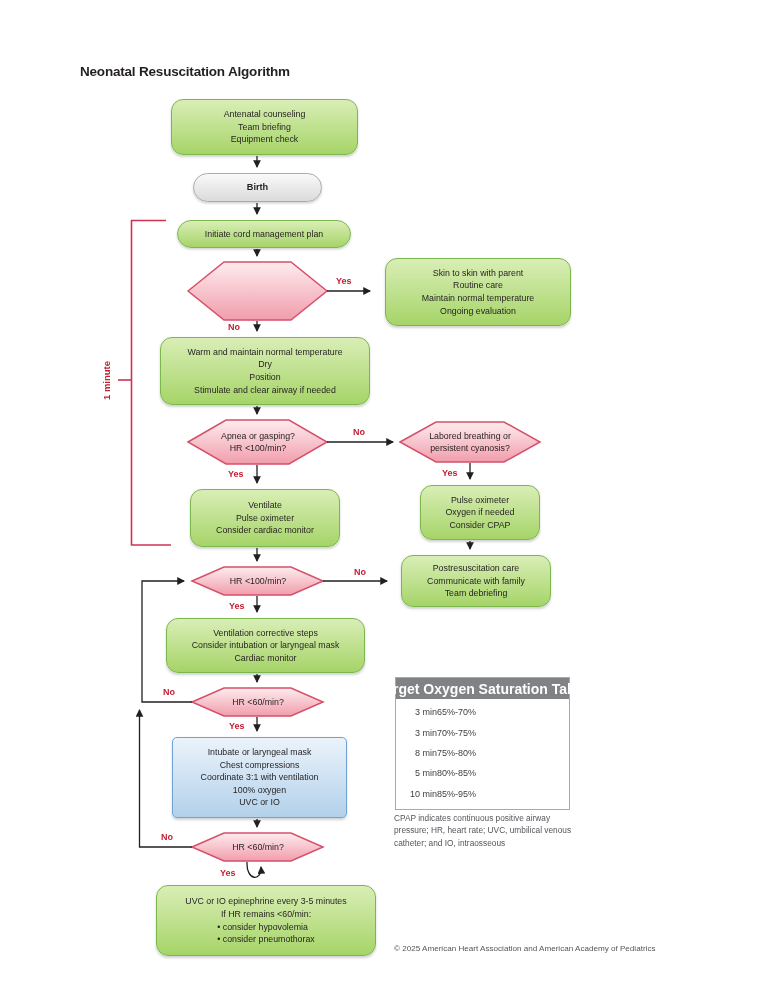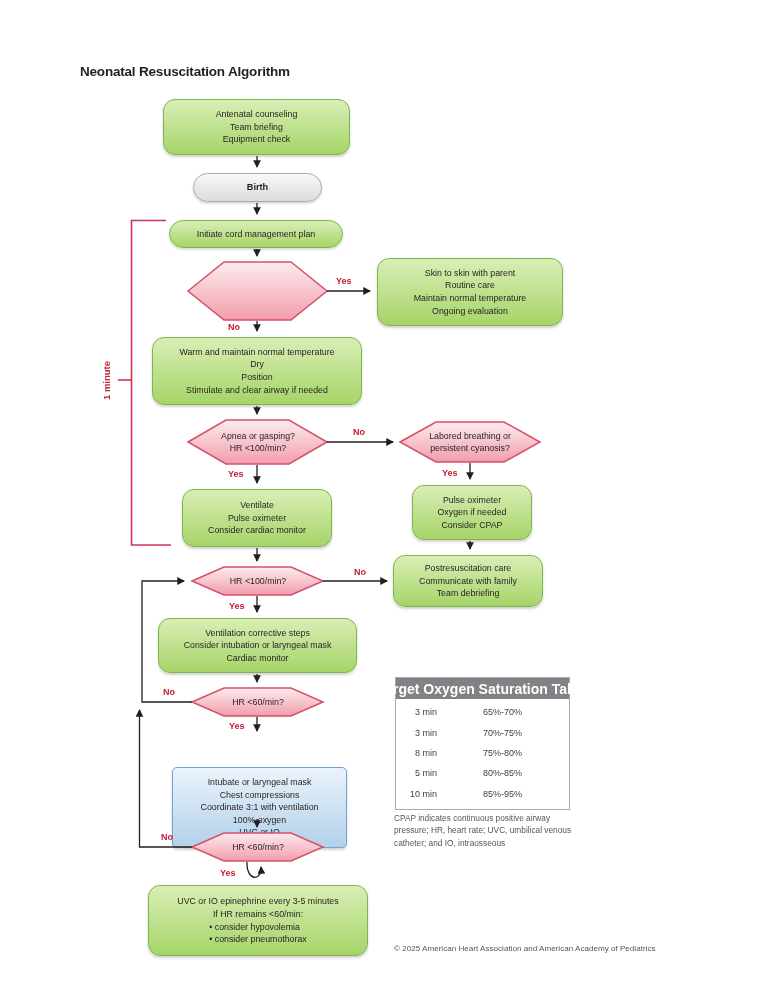--- a/index.html
+++ b/index.html
@@ -10,22 +10,22 @@
   .title{
     position:absolute;left:80px;top:64px;font-size:13.5px;font-weight:bold;
     letter-spacing:-0.2px;color:#231f20;white-space:nowrap;
   }
   .overlay{position:absolute;left:0;top:0;z-index:5;pointer-events:none;}
   .box{
     position:absolute;z-index:2;display:flex;flex-direction:column;justify-content:center;
     align-items:center;text-align:center;font-size:8.8px;line-height:12.6px;color:#231f20;
     border-radius:12px;box-shadow:0 1.5px 2.5px rgba(0,0,0,0.18);box-sizing:border-box;
   }
-  .green{background:linear-gradient(#d9eeb6,#a6d468);border:1.4px solid #7cb74e;}
-  .blue{background:linear-gradient(#ebf3fb,#b2d1ea);border:1.4px solid #6fa3d4;border-radius:5px;margin-top:30px;}
+  .green{background:linear-gradient(#d9eeb6,#a6d468);border:1.4px solid #7cb74e;margin-left:8px;}
+  .blue{background:linear-gradient(#ebf3fb,#b2d1ea);border:1.4px solid #6fa3d4;border-radius:5px;}
   .gray{background:linear-gradient(#f9f9f9,#dbdbdb);border:1.4px solid #a9abae;border-radius:15px;font-weight:bold;font-size:9.2px;}
   .hextext{
     position:absolute;z-index:6;display:flex;flex-direction:column;justify-content:center;
     align-items:center;text-align:center;font-size:8.8px;line-height:12.4px;color:#231f20;
   }
   .yn{position:absolute;z-index:6;font-size:9px;font-weight:bold;color:#c22033;white-space:nowrap;}
   .timer-label{
     position:absolute;z-index:6;left:74px;top:374px;width:66px;height:13px;text-align:center;
     font-size:9.5px;font-weight:bold;color:#c22033;transform:rotate(-90deg);white-space:nowrap;
   }
@@ -34,21 +34,21 @@
     position:absolute;z-index:4;left:395px;top:677px;width:175px;
     border:1px solid #a7a9ac;background:#ffffff;box-sizing:border-box;
   }
   .sat-header{
     background:#808285;color:#ffffff;font-size:14px;font-weight:bold;
     height:21px;display:flex;align-items:center;justify-content:center;white-space:nowrap;
   }
   .sat-body{padding:3px 0 5px 0;}
   .sat-row{display:flex;align-items:center;height:20.4px;font-size:9px;color:#414042;}
   .sat-time{flex:0 0 41px;text-align:right;}
-  .sat-range{margin-left:46px;text-align:left;}
+  .sat-range{text-align:left;}
   .footnote{
     position:absolute;z-index:4;left:394px;top:812px;width:186px;
     font-size:8.3px;line-height:12.4px;color:#55565a;
   }
   .copyright{
     position:absolute;z-index:4;left:394px;top:944px;width:330px;
     font-size:8.1px;color:#55565a;white-space:nowrap;
   }
 </style>
 </head>

